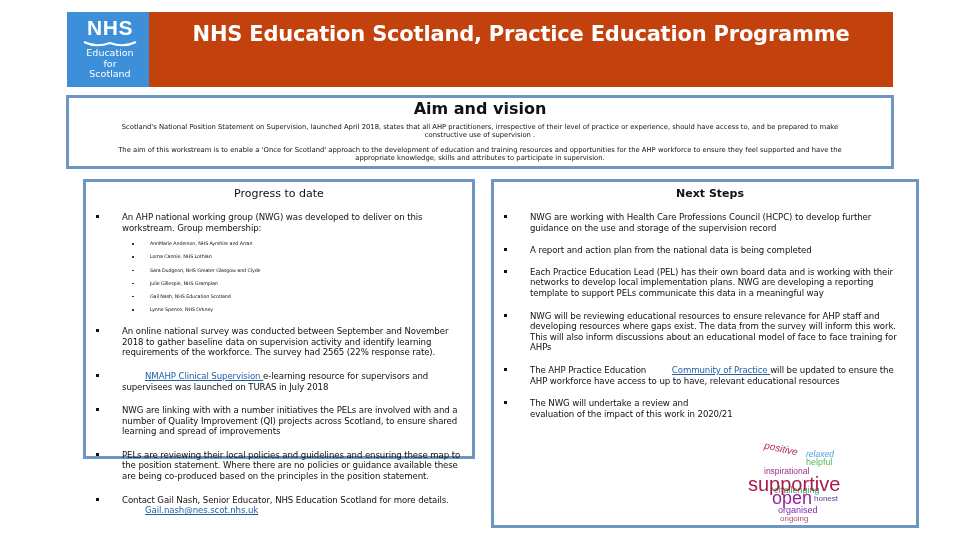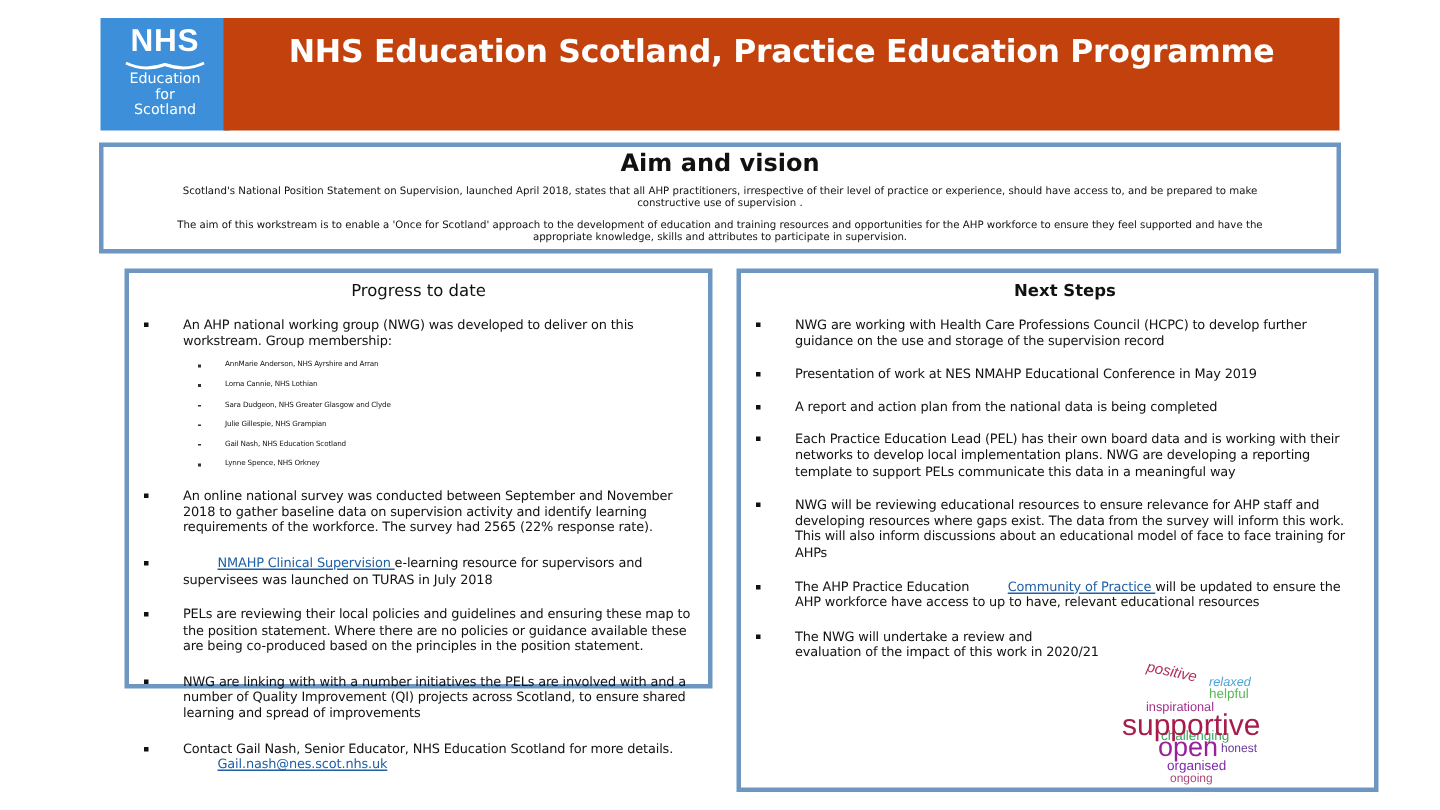--- a/index.html
+++ b/index.html
@@ -102,44 +102,40 @@
     <li>
       <span class="bullet"></span>
       <span>An online national survey was conducted between September and November 2018 to gather baseline data on supervision activity and identify learning requirements of the workforce. The survey had 2565 (22% response rate).</span>
     </li>
     <li>
       <span class="bullet"></span>
       <a class="link">NMAHP Clinical Supervision </a><span> e-learning resource for supervisors and supervisees was launched on TURAS in July 2018</span>
     </li>
     <li>
       <span class="bullet"></span>
-      <span>PELs are reviewing their local policies and guidelines and ensuring these map to the position statement. Where there are no policies or guidance available these are being co-produced based on the principles in the position statement.</span>
+      <span>NWG are linking with with a number initiatives the PELs are involved with and a number of  Quality Improvement (QI) projects across Scotland, to ensure shared learning and spread of improvements</span>
     </li>
     <li>
       <span class="bullet"></span>
-      <span>NWG are linking with with a number initiatives the PELs are involved with and a number of  Quality Improvement (QI) projects across Scotland, to ensure shared learning and spread of improvements</span>
+      <span>PELs are reviewing their local policies and guidelines and ensuring these map to the position statement. Where there are no policies or guidance available these are being co-produced based on the principles in the position statement.</span>
     </li>
     <li>
       <span class="bullet"></span>
       <span>Contact Gail Nash, Senior Educator, NHS Education Scotland for more details.</span><br>
       <a class="link">Gail.nash@nes.scot.nhs.uk</a>
     </li>
   </ul>
 </div>
 
 <div class="box next-box">
   <div class="panel-title">Next Steps</div>
   <ul class="bullets">
     <li>
       <span class="bullet"></span>
       <span>NWG are working with Health Care Professions Council (HCPC) to develop further guidance on the use and storage of  the supervision record</span>
-    </li>
-    <li class="compact">
-      <span class="bullet"></span>
-      <span>Presentation of work at NES NMAHP Educational Conference in May 2019</span>
     </li>
     <li class="compact">
       <span class="bullet"></span>
       <span>A report and  action plan from the national data is being completed</span>
     </li>
     <li>
       <span class="bullet"></span>
       <span>Each Practice Education Lead (PEL) has their own board data and is working with their networks to develop local implementation plans. NWG are developing a reporting template to support PELs communicate this  data in a meaningful way</span>
     </li>
     <li>

